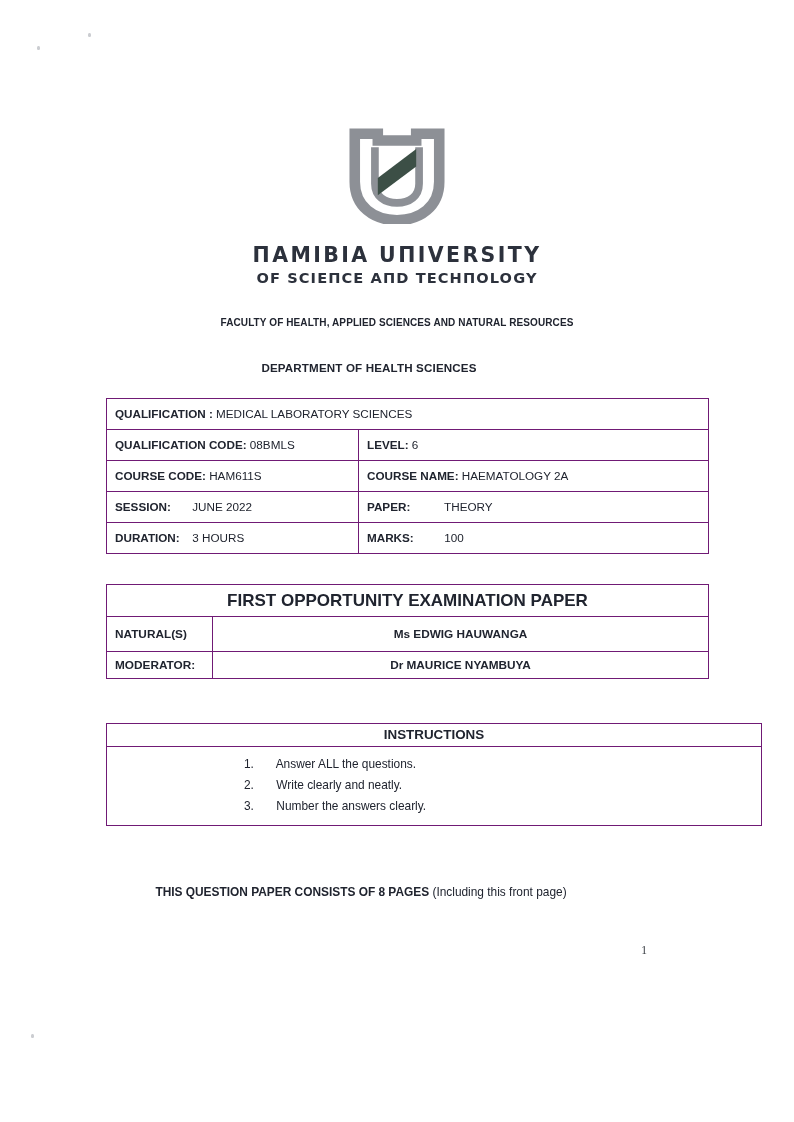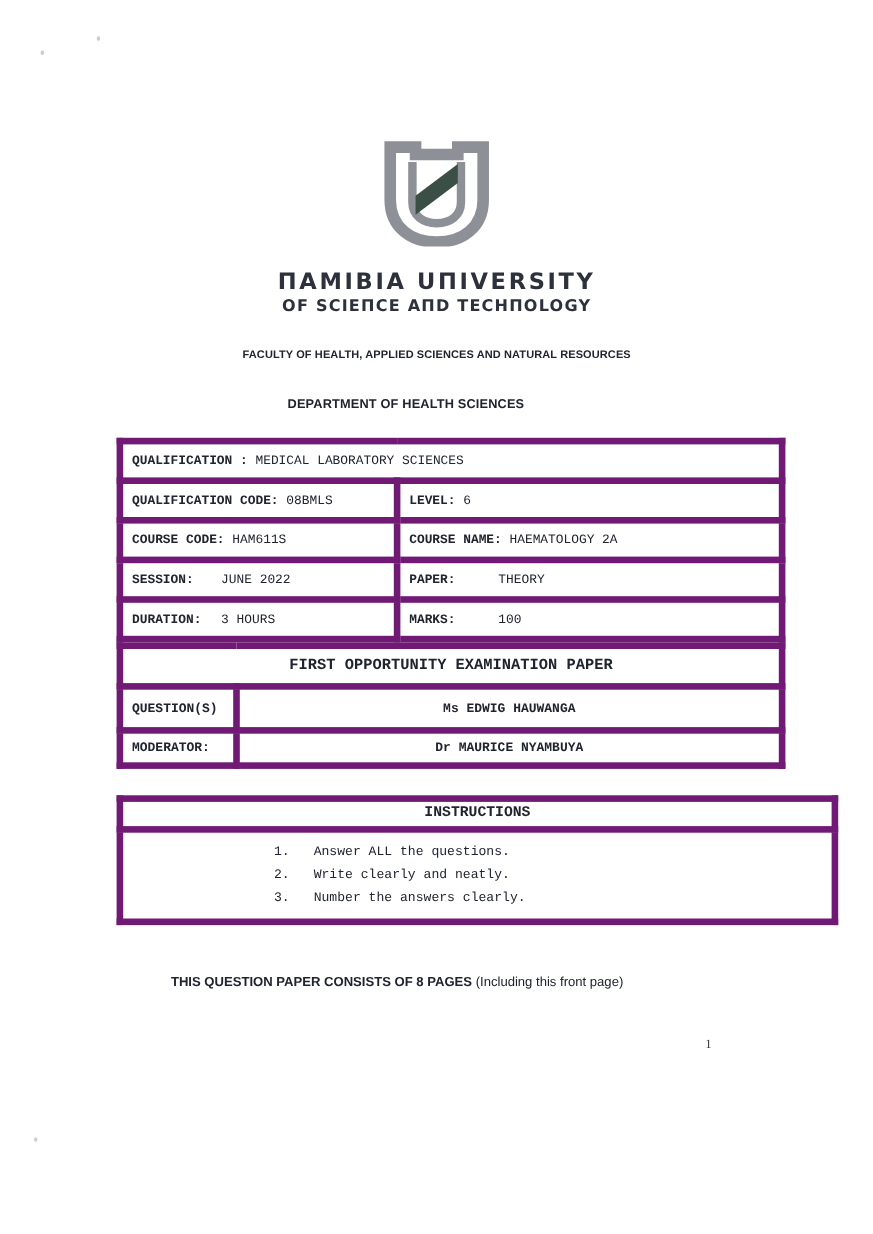--- a/index.html
+++ b/index.html
@@ -83,26 +83,25 @@
     letter-spacing: .15px;
   }
 
   
   .tbl {
     position: absolute;
     border-collapse: collapse;
     table-layout: fixed;
   }
   .tbl td {
-    border: 6px solid #701a75;
+    border: 1px solid #701a75;
     padding: 0 8px;
     font-size: 11.7px;
     vertical-align: middle;
     line-height: 1.25;
-    font-family: Liberation Mono, monospace;
   }
   .lbl { font-weight: bold; }
 
   
   #details-table {
     left: 106px;
     top: 398px;
     width: 602px;
   }
   #details-table td { height: 30px; }
@@ -110,21 +109,21 @@
 
   
   #exam-table {
     left: 106px;
     top: 584px;
     width: 602px;
   }
   #exam-table .exam-head {
     text-align: center;
     font-weight: bold;
-    font-size: 14px;
+    font-size: 17px;
     height: 31px;
   }
   #exam-table .role { height: 34px; font-weight: bold; font-size: 11.8px; }
   #exam-table .role-mod { height: 26px; font-weight: bold; font-size: 11.8px; }
   #exam-table .person {
     text-align: center;
     font-weight: bold;
     font-size: 11.8px;
   }
 
@@ -272,21 +271,21 @@
   <table class="tbl" id="exam-table">
     <colgroup>
         <col style="width:106px">
         <col style="width:496px">
       </colgroup>
     <tbody>
       <tr>
         <td class="exam-head" colspan="2">FIRST OPPORTUNITY EXAMINATION PAPER</td>
       </tr>
       <tr>
-        <td class="role">QUESTION(S)</td>
+        <td class="role">NATURAL(S)</td>
         <td class="person">Ms EDWIG HAUWANGA</td>
       </tr>
       <tr>
         <td class="role-mod">MODERATOR:</td>
         <td class="person">Dr MAURICE NYAMBUYA</td>
       </tr>
     </tbody>
   </table>
 
   <table class="tbl" id="instructions-table">

